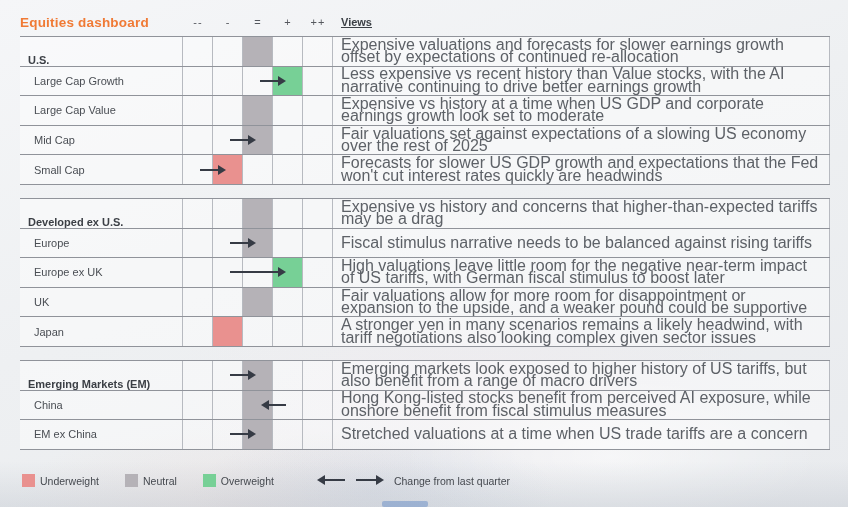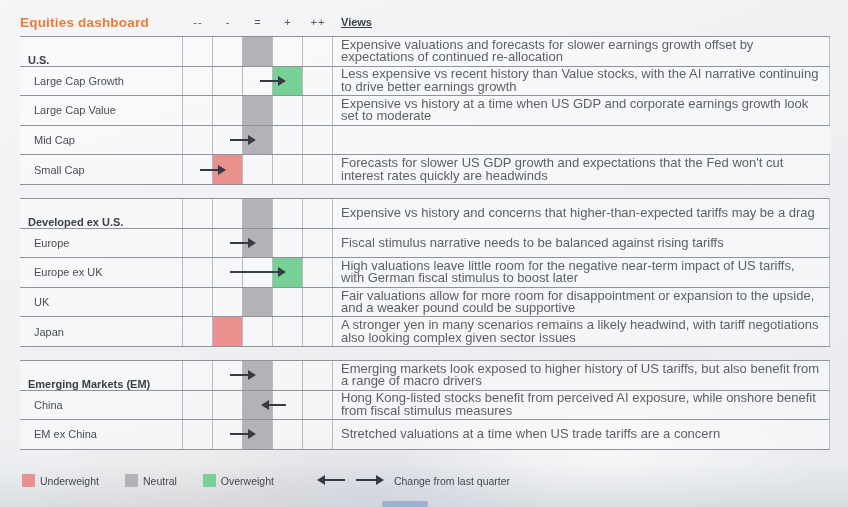--- a/index.html
+++ b/index.html
@@ -38,21 +38,21 @@
   .label-cell{width:163px;box-sizing:border-box;border-right:1px solid var(--vline,#b7bac0);
     display:flex;align-items:center;padding-left:14px;font-size:11px;color:#4a4e54;}
   .row.bold .label-cell{padding-left:8px;font-weight:bold;color:#3b3f45;align-items:flex-end;}
   .ratings{position:relative;width:150px;display:flex;flex:none;}
   .r-cell{width:30px;box-sizing:border-box;border-right:1px solid var(--vline,#b7bac0);}
   .r-cell.underweight{background:var(--underweight,#e9918f);}
   .r-cell.neutral{background:var(--neutral,#b5b2b7);}
   .r-cell.overweight{background:var(--overweight,#77d096);}
   .views-cell{flex:1;display:flex;align-items:center;box-sizing:border-box;
     border-right:1px solid var(--vline,#b7bac0);
-    padding:2px 8px;font-size:13px;line-height:12.4px;color:#5d6167;}
+    padding:2px 8px;font-size:16px;line-height:12.4px;color:#5d6167;}
   .arrow{position:absolute;top:50%;transform:translateY(-50%);display:block;}
 
   
   .legend{display:flex;align-items:center;margin-top:23px;padding-left:2px;
     font-size:10.5px;color:#45494f;}
   .legend-item{display:flex;align-items:center;margin-right:26px;}
   .swatch{width:13px;height:13px;margin-right:5px;flex:none;}
   .legend-arrows{display:flex;align-items:center;gap:9px;margin-left:16px;margin-right:9px;}
 </style>
 </head>
@@ -129,20 +129,21 @@
       <div class="r-cell"></div>
       <div class="r-cell"></div>
       <div class="r-cell neutral"></div>
       <div class="r-cell"></div>
       <div class="r-cell"></div>
     <span class="arrow" style="left: 46px; width: 28px; height: 14px;"><svg width="28" height="14" viewBox="0 0 28 14">
                   <path d="M1 7 H 21" stroke="#363b45" stroke-width="2" fill="none"></path>
                   <polygon points="19,2 27,7 19,12" fill="#363b45"></polygon>
                 </svg></span>
             </div>
+    <div class="views-cell">Fair valuations set against expectations of a slowing US economy over the rest of 2025</div>
   </div>
           <div class="row">
     <div class="cell label-cell">
       <span>Small Cap</span>
     </div>
     <div class="ratings">
       <div class="r-cell"></div>
       <div class="r-cell underweight"></div>
       <div class="r-cell"></div>
       <div class="r-cell"></div>

